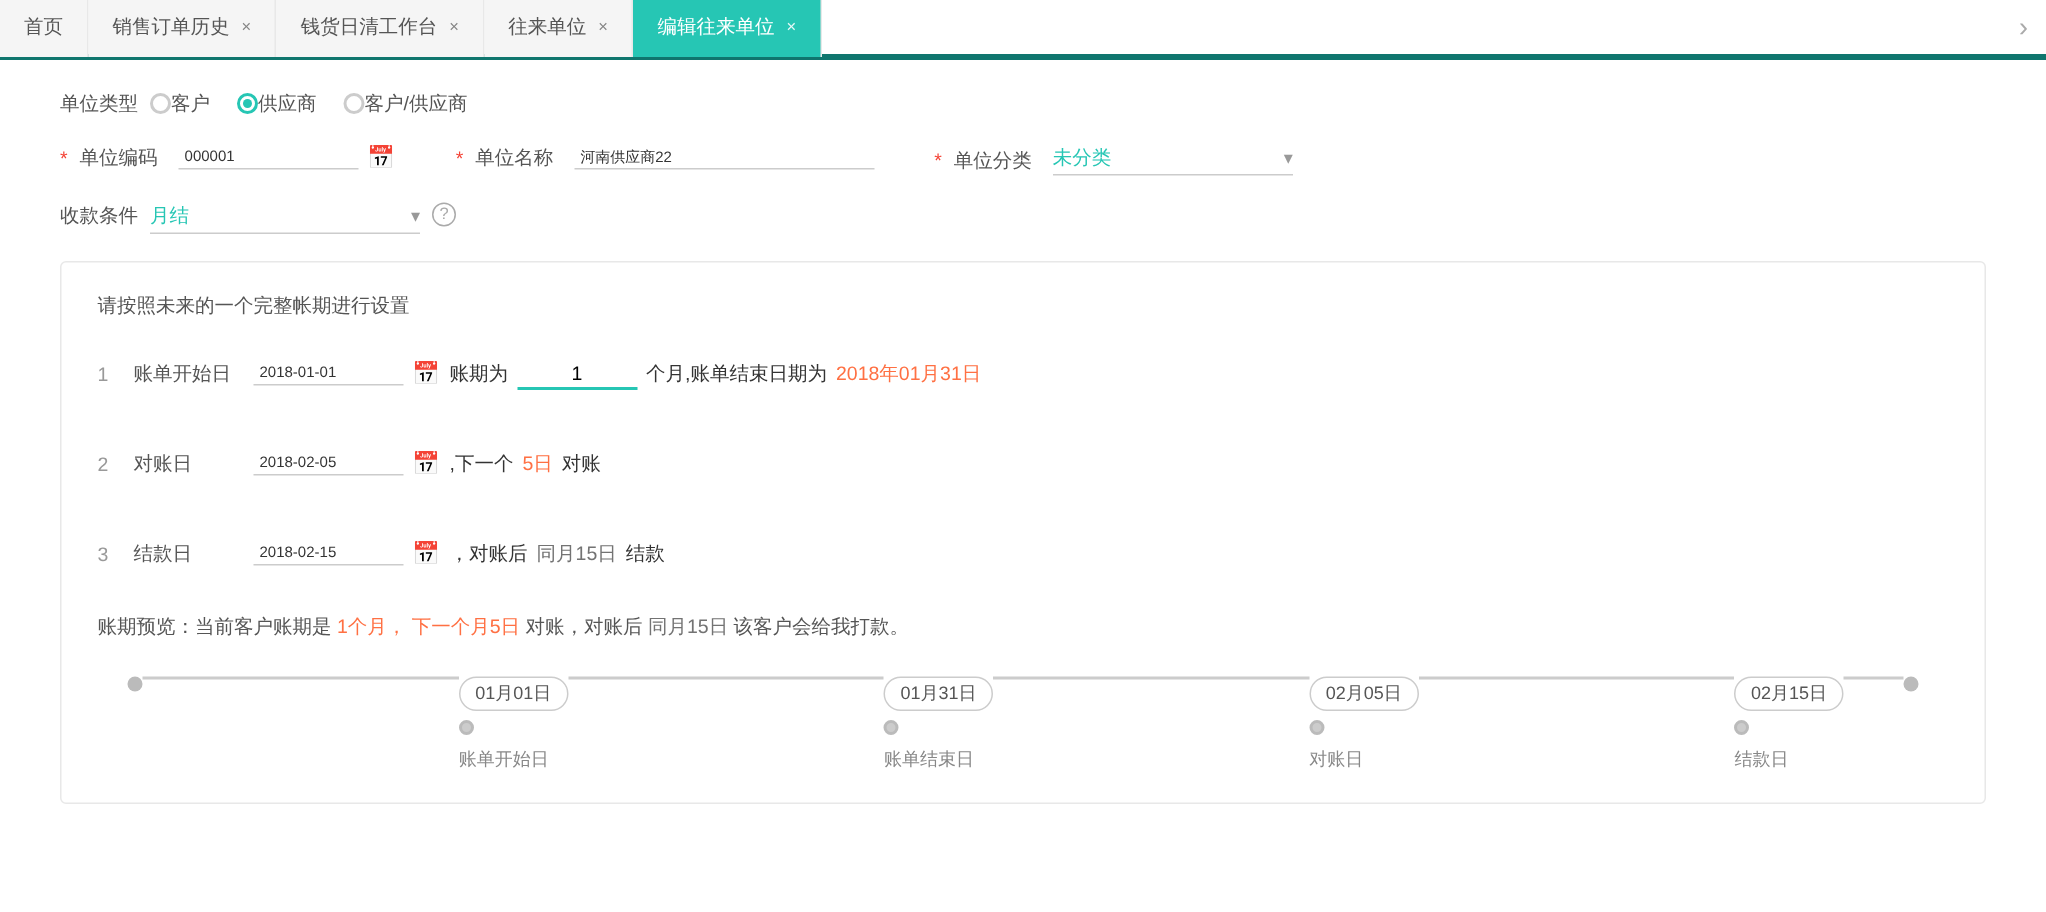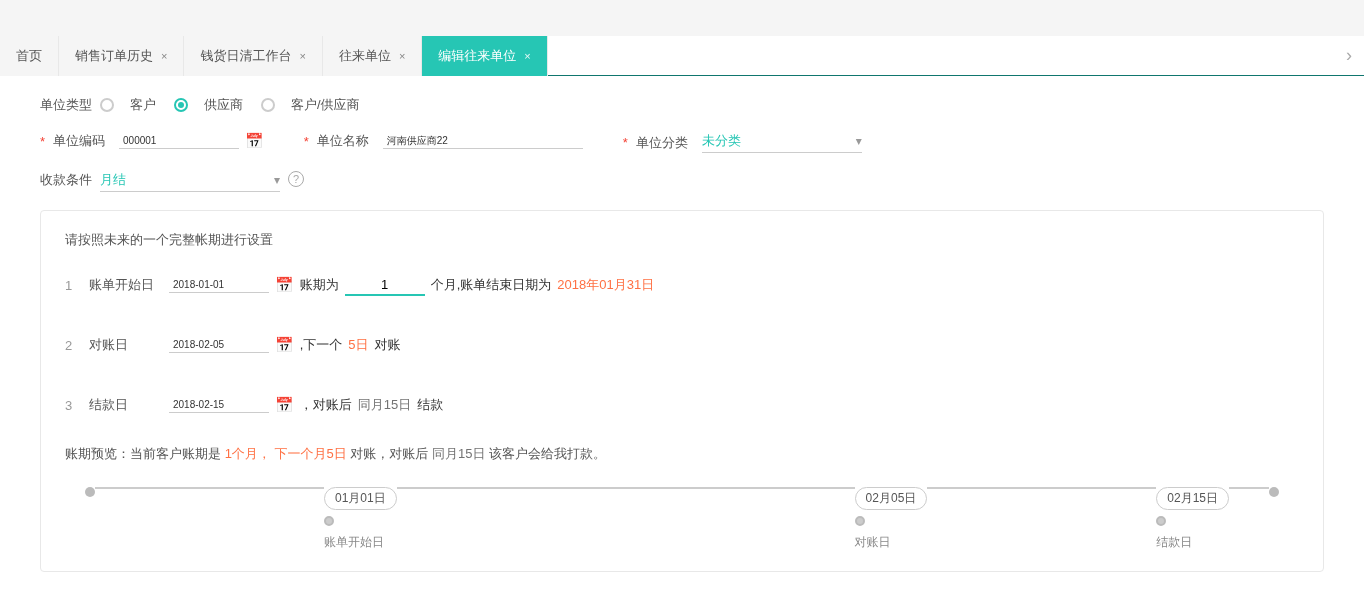--- a/index.html
+++ b/index.html
@@ -3,24 +3,23 @@
   <meta charset="utf-8">
   <style>
     * { box-sizing: border-box; margin: 0; padding: 0; }
     body { font-family: 'Microsoft YaHei', Arial, sans-serif; font-size: 13px; background: #f5f5f5; color: #333; }
 
     
     .tabs-bar {
       display: flex;
       align-items: center;
       background: #fff;
-      border-bottom: 1px solid #0f766e;
+      border-bottom: 4px solid #0f766e;
       height: 40px;
       padding: 0;
-      margin-top: 36px;
     }
     .tab-item {
       display: flex;
       align-items: center;
       height: 40px;
       padding: 0 16px;
       cursor: pointer;
       color: #555;
       font-size: 13px;
       border-right: 1px solid #e8e8e8;
@@ -73,21 +72,21 @@
     }
     .radio-group {
       display: flex;
       align-items: center;
       gap: 18px;
     }
     .radio-item {
       display: flex;
       align-items: center;
       cursor: pointer;
-      gap: 16px;
+      gap: 0;
       font-size: 13px;
       color: #555;
     }
     .radio-circle {
       width: 14px;
       height: 14px;
       border-radius: 50%;
       border: 2px solid #ccc;
       display: flex;
       align-items: center;
@@ -420,20 +419,25 @@
         <div class="tl-start-dot"></div>
 
         <div class="tl-connector"></div>
         <div class="tl-node">
           <div class="tl-badge">01月01日</div>
           <div class="tl-dot"></div>
           <div class="tl-sublabel">账单开始日</div>
         </div>
 
         <div class="tl-connector"></div>
+        <div class="tl-node">
+          <div class="tl-badge">01月31日</div>
+          <div class="tl-dot"></div>
+          <div class="tl-sublabel">账单结束日</div>
+        </div>
 
         <div class="tl-connector"></div>
         <div class="tl-node">
           <div class="tl-badge">02月05日</div>
           <div class="tl-dot"></div>
           <div class="tl-sublabel">对账日</div>
         </div>
 
         <div class="tl-connector"></div>
         <div class="tl-node">

